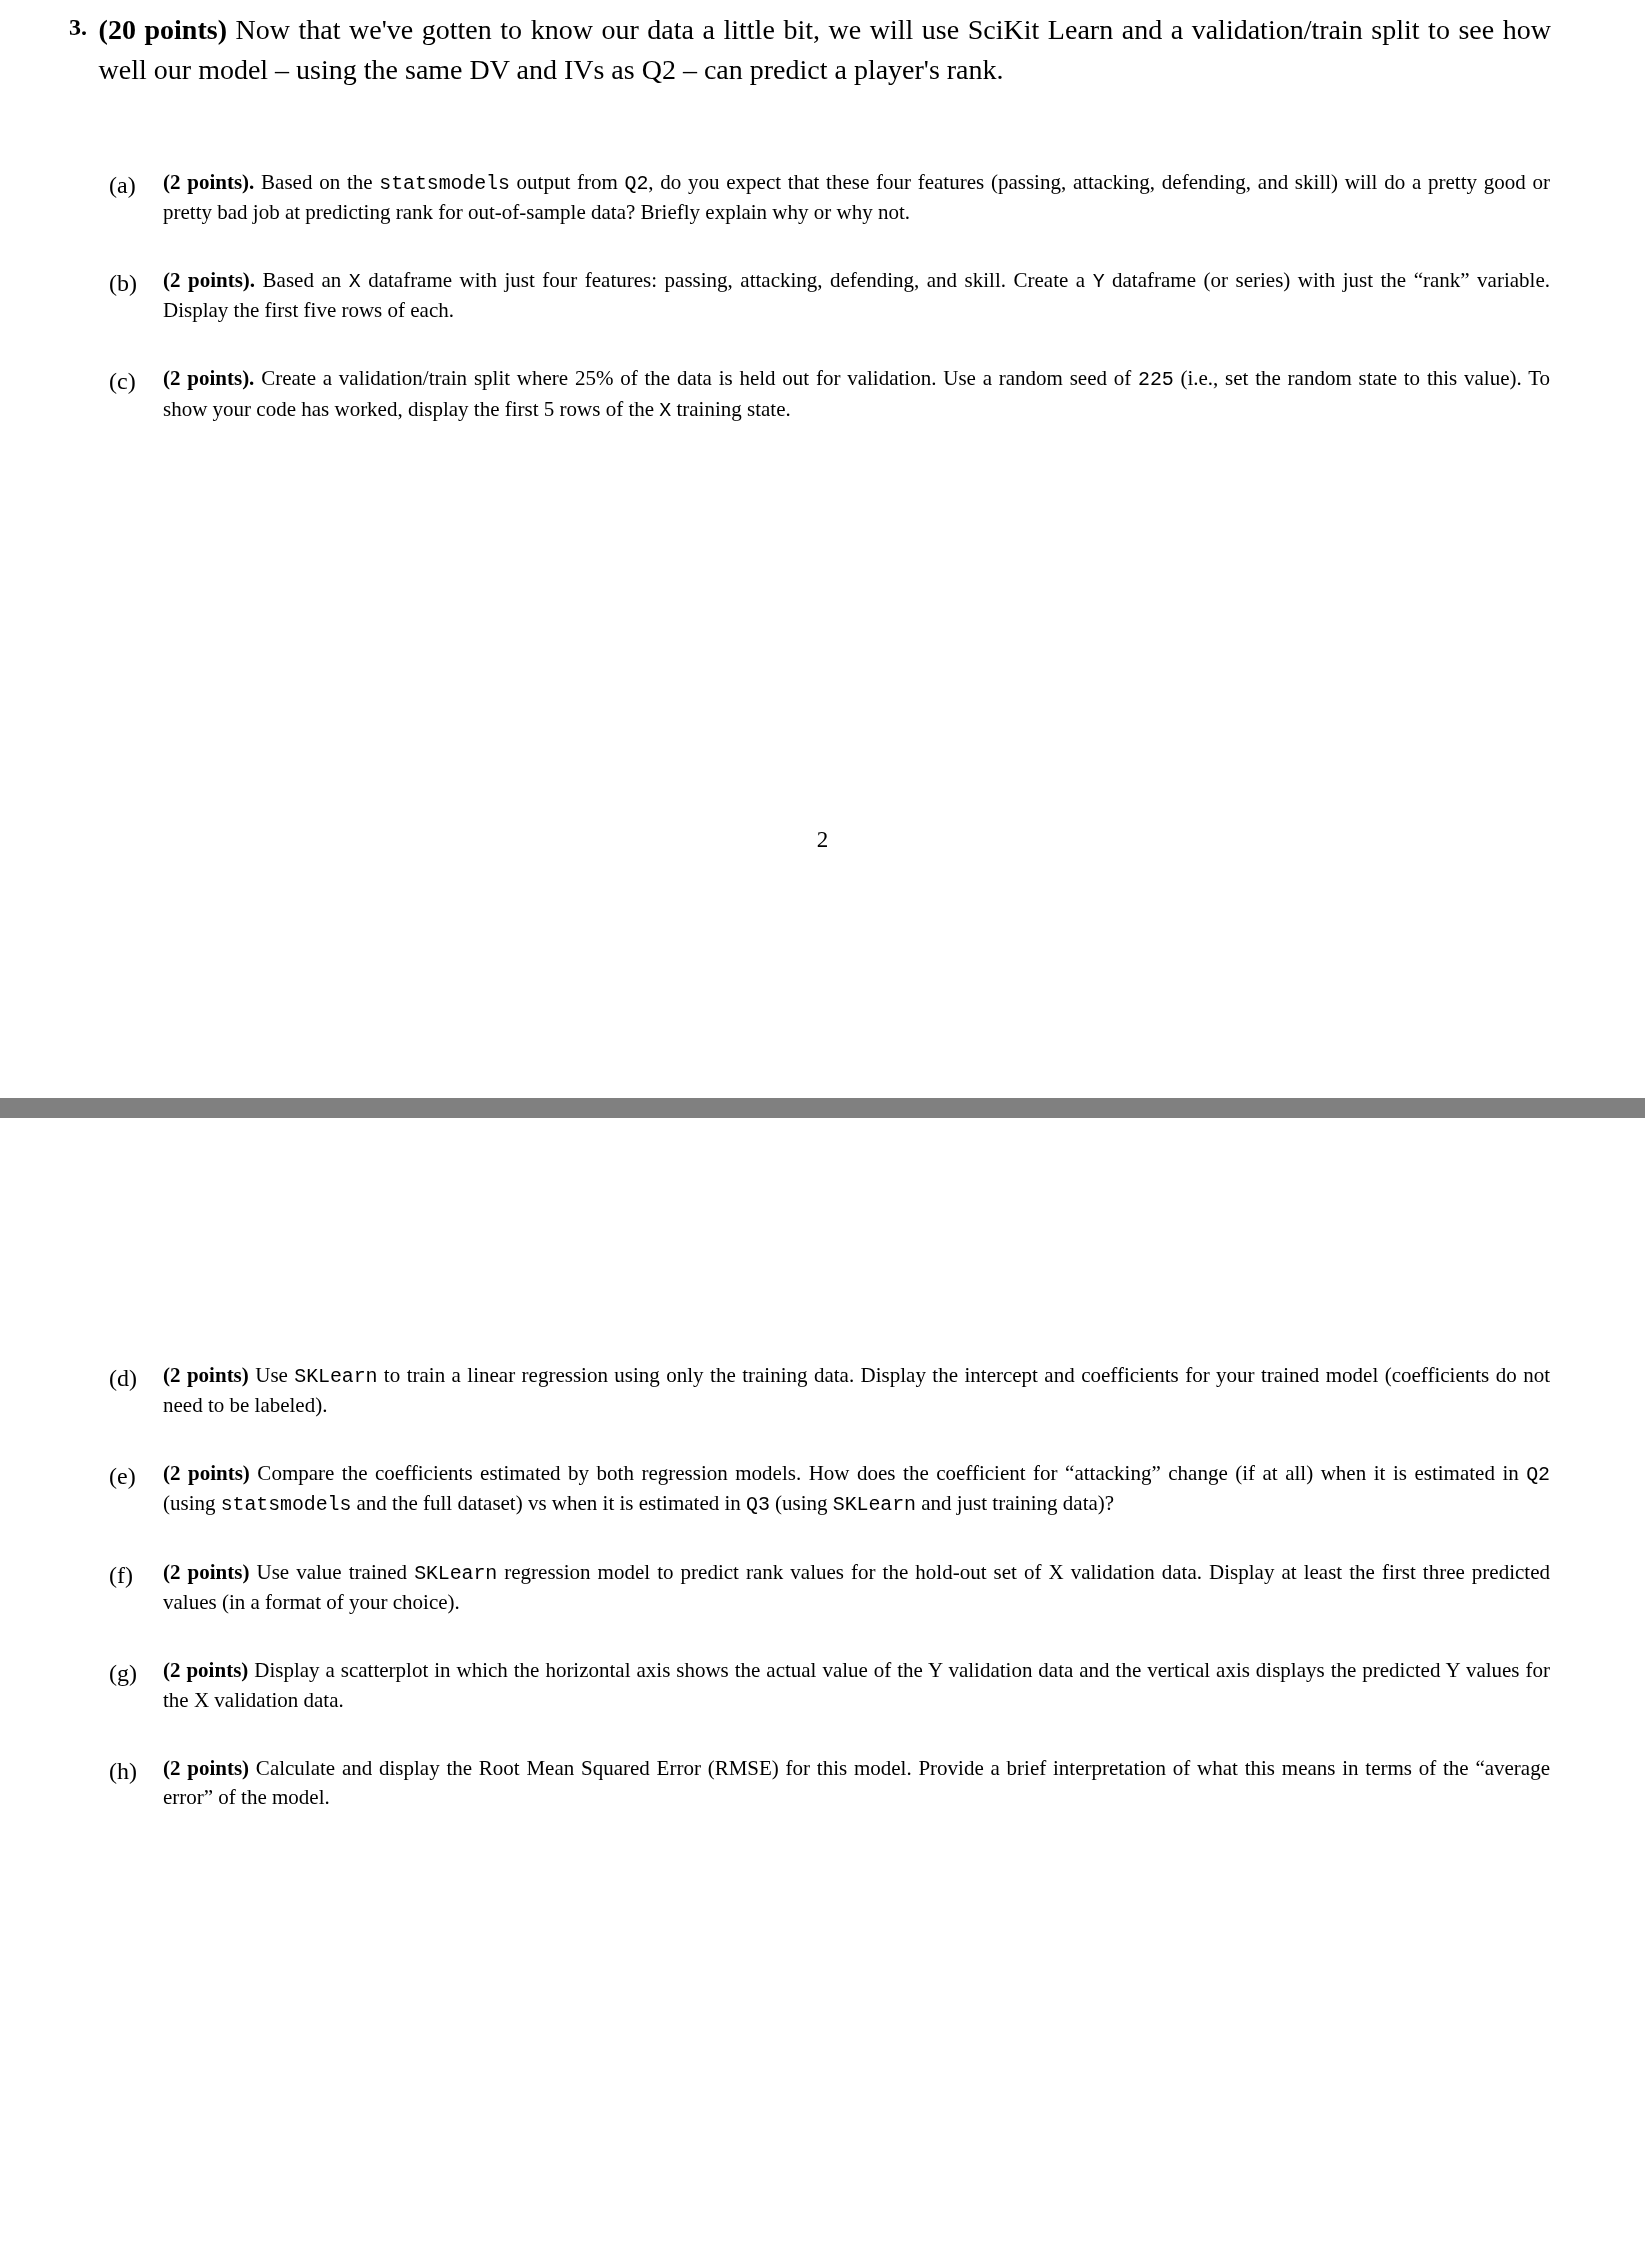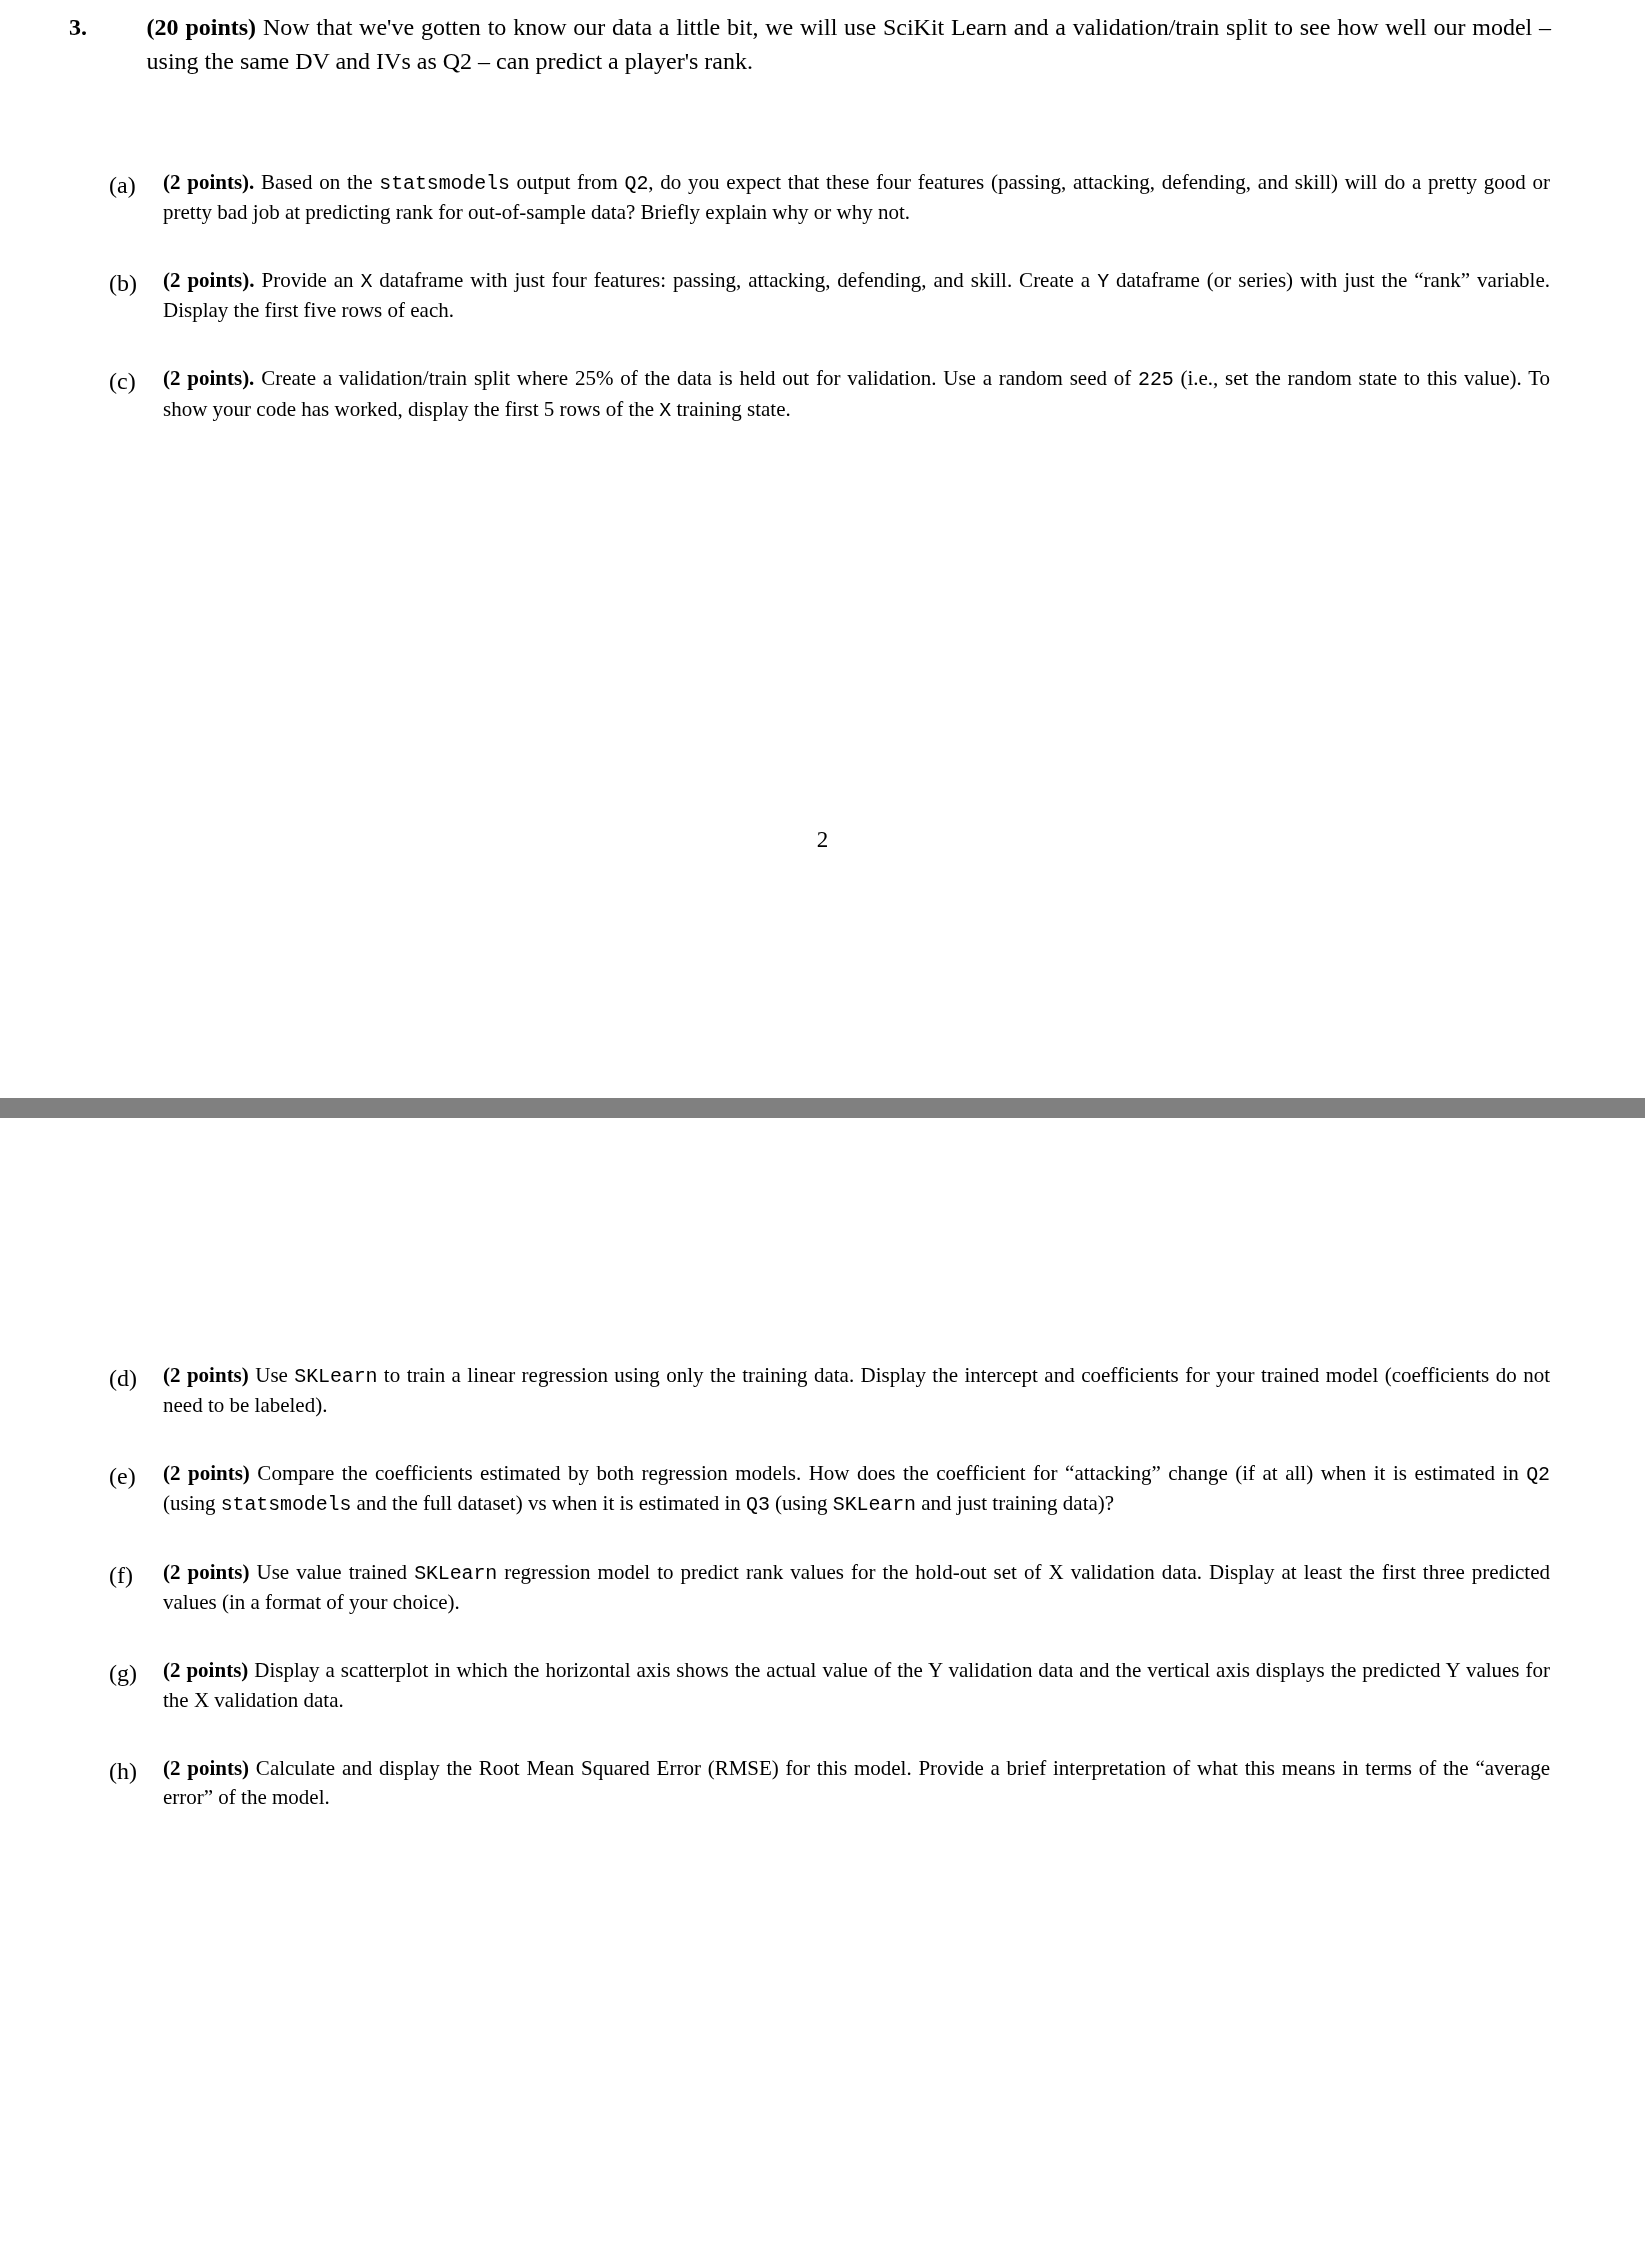--- a/index.html
+++ b/index.html
@@ -28,26 +28,25 @@
   }
   .q-num {
     flex: 0 0 auto;
     font-size: 24px;
     line-height: 1.42;
     text-align: right;
     font-weight: bold;
   }
   .q-body {
     flex: 1 1 auto;
-    font-size: 24px;
+    font-size: 28px;
     line-height: 1.42;
     text-align: justify;
     text-justify: inter-word;
     hyphens: none;
-    margin-left: 48px;
   }
 
   
   #question-3 {
     position: absolute;
     left: 45px;
     top: 10px;
     width: 1506px;
   }
   #question-3 .q-num { width: 42px; padding-right: 11.6px; }
@@ -117,21 +116,21 @@
     <div class="q-body"><span class="bold">(20 points)</span><span> Now that we've gotten to know our data a little bit, we will use SciKit Learn and a validation/train split to see how well our model – using the same DV and IVs as Q2 – can predict a player's rank.</span></div>
   </div>
 
   <div class="sub-list" id="sub-list-top">
       <div class="sub-item">
         <div class="sub-label">(a)</div>
         <div class="sub-text"><span class="bold">(2 points).</span><span> Based on the </span><span class="mono">statsmodels</span><span> output from </span><span class="mono">Q2</span><span>, do you expect that these four features (passing, attacking, defending, and skill) will do a pretty good or pretty bad job at predicting rank for out-of-sample data? Briefly explain why or why not.</span></div>
       </div>
       <div class="sub-item">
         <div class="sub-label">(b)</div>
-        <div class="sub-text"><span class="bold">(2 points).</span><span> Provide an </span><span class="mono">X</span><span> dataframe with just four features: passing, attacking, defending, and skill. Create a </span><span class="mono">Y</span><span> dataframe (or series) with just the “rank” variable. Display the first five rows of each.</span></div>
+        <div class="sub-text"><span class="bold">(2 points).</span><span> Based an </span><span class="mono">X</span><span> dataframe with just four features: passing, attacking, defending, and skill. Create a </span><span class="mono">Y</span><span> dataframe (or series) with just the “rank” variable. Display the first five rows of each.</span></div>
       </div>
       <div class="sub-item">
         <div class="sub-label">(c)</div>
         <div class="sub-text"><span class="bold">(2 points).</span><span> Create a validation/train split where 25% of the data is held out for validation. Use a random seed of </span><span class="mono">225</span><span> (i.e., set the random state to this value). To show your code has worked, display the first 5 rows of the </span><span class="mono">X</span><span> training state.</span></div>
       </div>
     </div>
 
   <div class="page-number">2</div>
 
   <div class="page-separator"></div>

